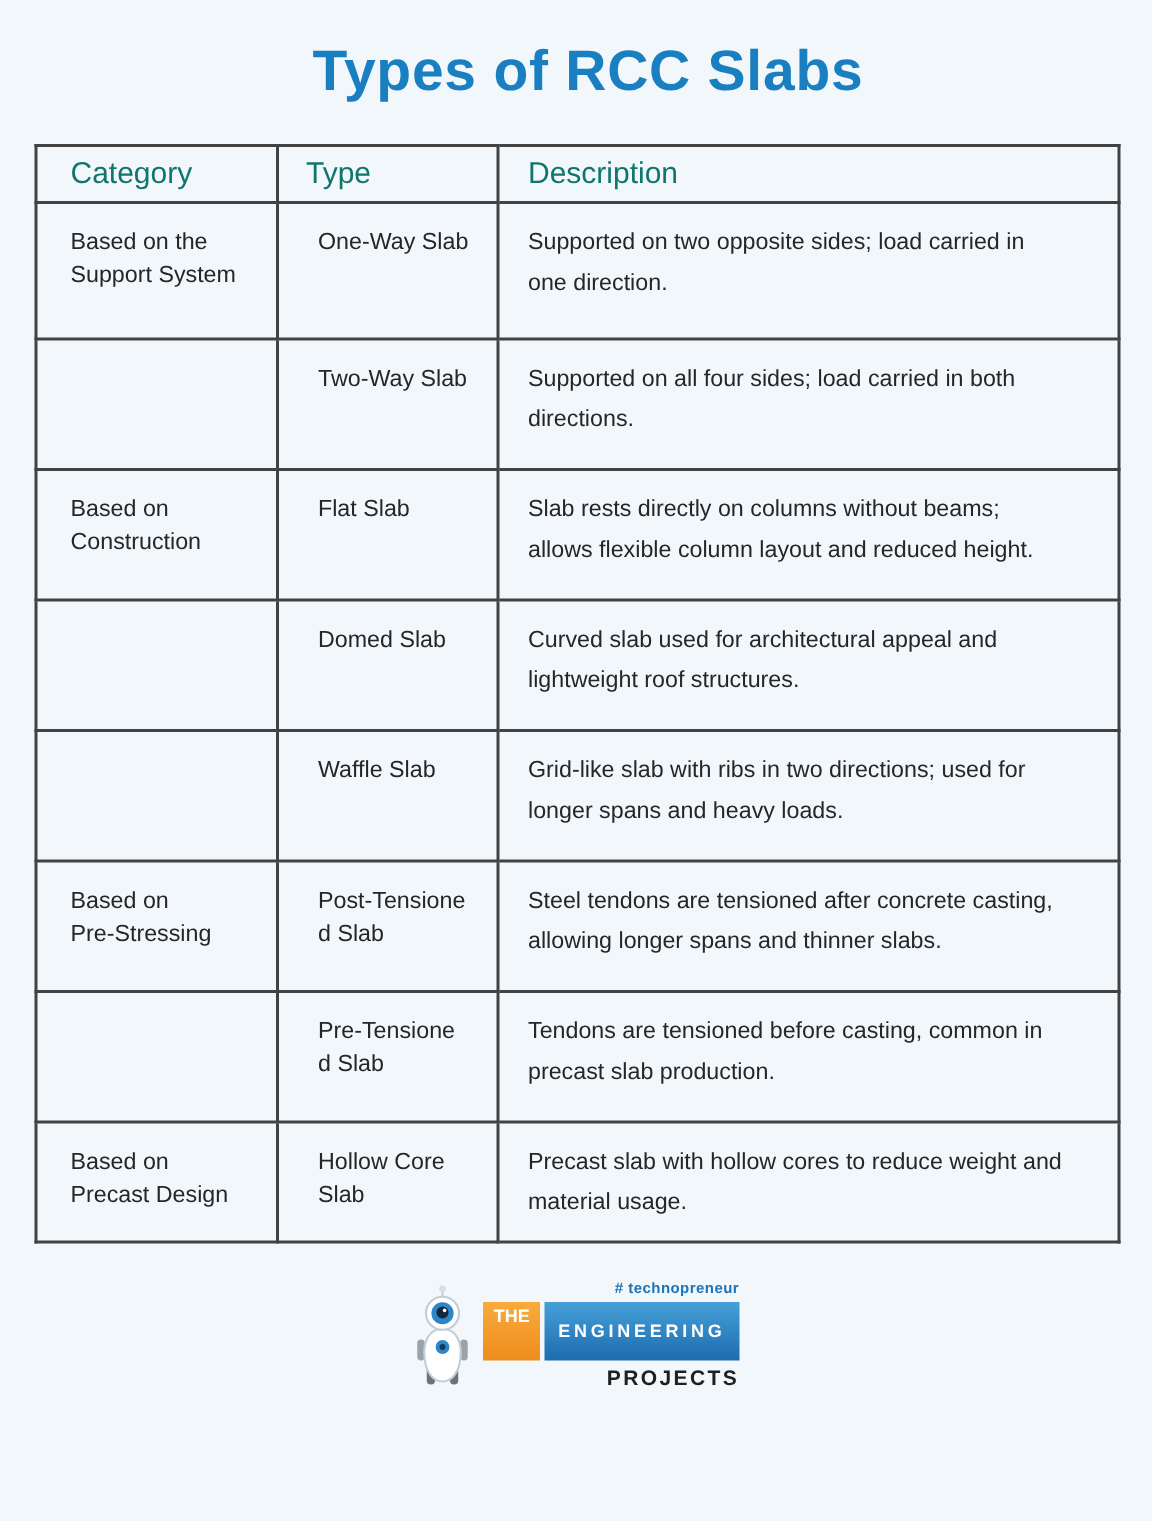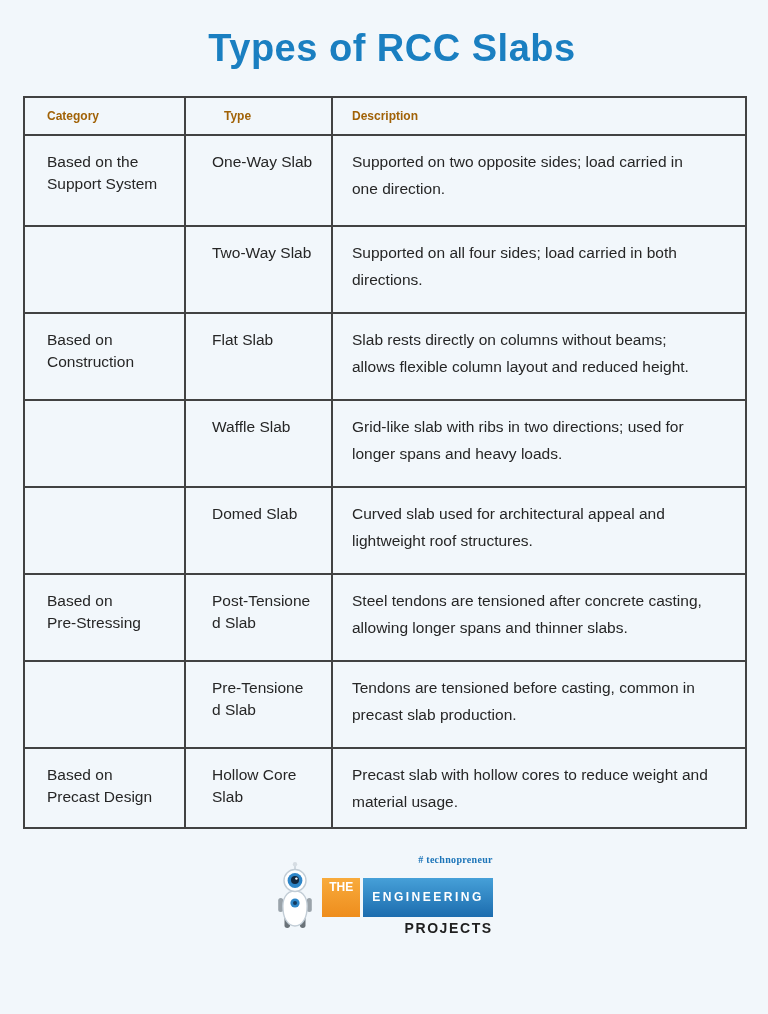--- a/index.html
+++ b/index.html
@@ -32,29 +32,29 @@
     margin: 26px 0 0 23px;
   }
   .slab-table th,
   .slab-table td {
     border: 2px solid #424242;
     text-align: left;
   }
   .slab-table thead tr { height: 38px; }
   .slab-table thead th {
     vertical-align: middle;
-    font-size: 12px;
-    font-weight: 700;
-    color: #a16207;
+    font-size: 20px;
+    font-weight: 400;
+    color: #0f766e;
   }
   .col-category { width: 161px; }
   .col-type     { width: 147px; }
   .col-desc     { width: 414px; }
   th.h-category { padding-left: 22px; }
-  th.h-type     { padding-left: 38px; }
+  th.h-type     { padding-left: 18px; }
   th.h-desc     { padding-left: 19px; }
   .slab-table tbody tr { height: 87px; }
   .slab-table tbody tr:first-child { height: 91px; }
   .slab-table tbody tr:last-child  { height: 80px; }
   .slab-table tbody td {
     vertical-align: top;
     font-size: 15.5px;
     color: #262626;
     white-space: pre-line;
   }
@@ -80,23 +80,22 @@
   }
   .logo-text {
     display: flex;
     flex-direction: column;
   }
   .logo-tagline {
     align-self: flex-end;
     font-size: 10px;
     font-weight: 700;
     color: #1b74b8;
-    margin-bottom: 13px;
+    margin-bottom: 3px;
     letter-spacing: 0.3px;
-    font-family: Liberation Serif, serif;
   }
   .banner-row {
     display: flex;
     gap: 3px;
     align-items: stretch;
   }
   .the-box {
     background: linear-gradient(#f8ab3c, #ee8d1d);
     color: #ffffff;
     font-weight: 700;
@@ -158,29 +157,29 @@
     </tr>
     <tr>
       <td class="cell-category">Based on
 Construction</td>
       <td class="cell-type">Flat Slab</td>
       <td class="cell-description">Slab rests directly on columns without beams;
 allows flexible column layout and reduced height.</td>
     </tr>
     <tr>
       <td class="cell-category"></td>
+      <td class="cell-type">Domed Slab</td>
+      <td class="cell-description">Curved slab used for architectural appeal and
+lightweight roof structures.</td>
+    </tr>
+    <tr>
+      <td class="cell-category"></td>
       <td class="cell-type">Waffle Slab</td>
       <td class="cell-description">Grid-like slab with ribs in two directions; used for
 longer spans and heavy loads.</td>
-    </tr>
-    <tr>
-      <td class="cell-category"></td>
-      <td class="cell-type">Domed Slab</td>
-      <td class="cell-description">Curved slab used for architectural appeal and
-lightweight roof structures.</td>
     </tr>
     <tr>
       <td class="cell-category">Based on
 Pre-Stressing</td>
       <td class="cell-type">Post-Tensione
 d Slab</td>
       <td class="cell-description">Steel tendons are tensioned after concrete casting,
 allowing longer spans and thinner slabs.</td>
     </tr>
     <tr>

